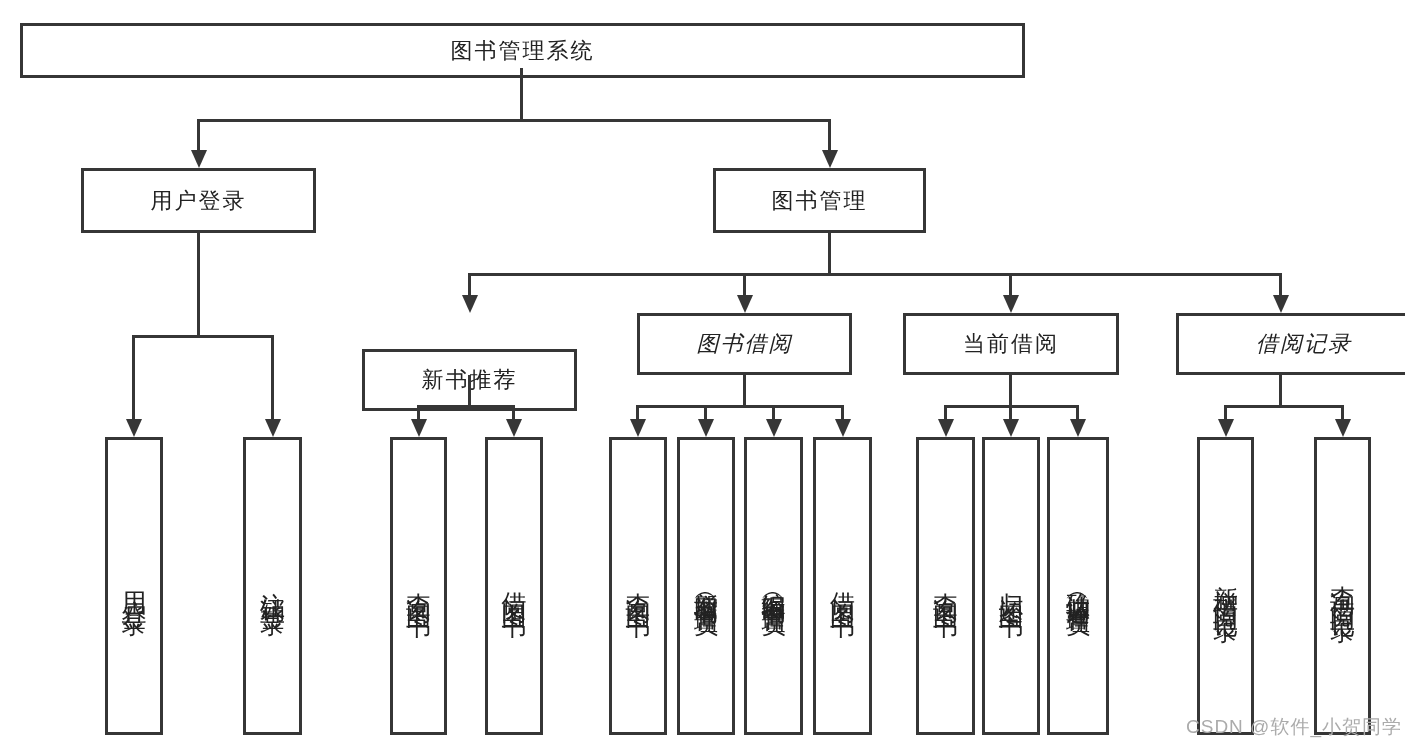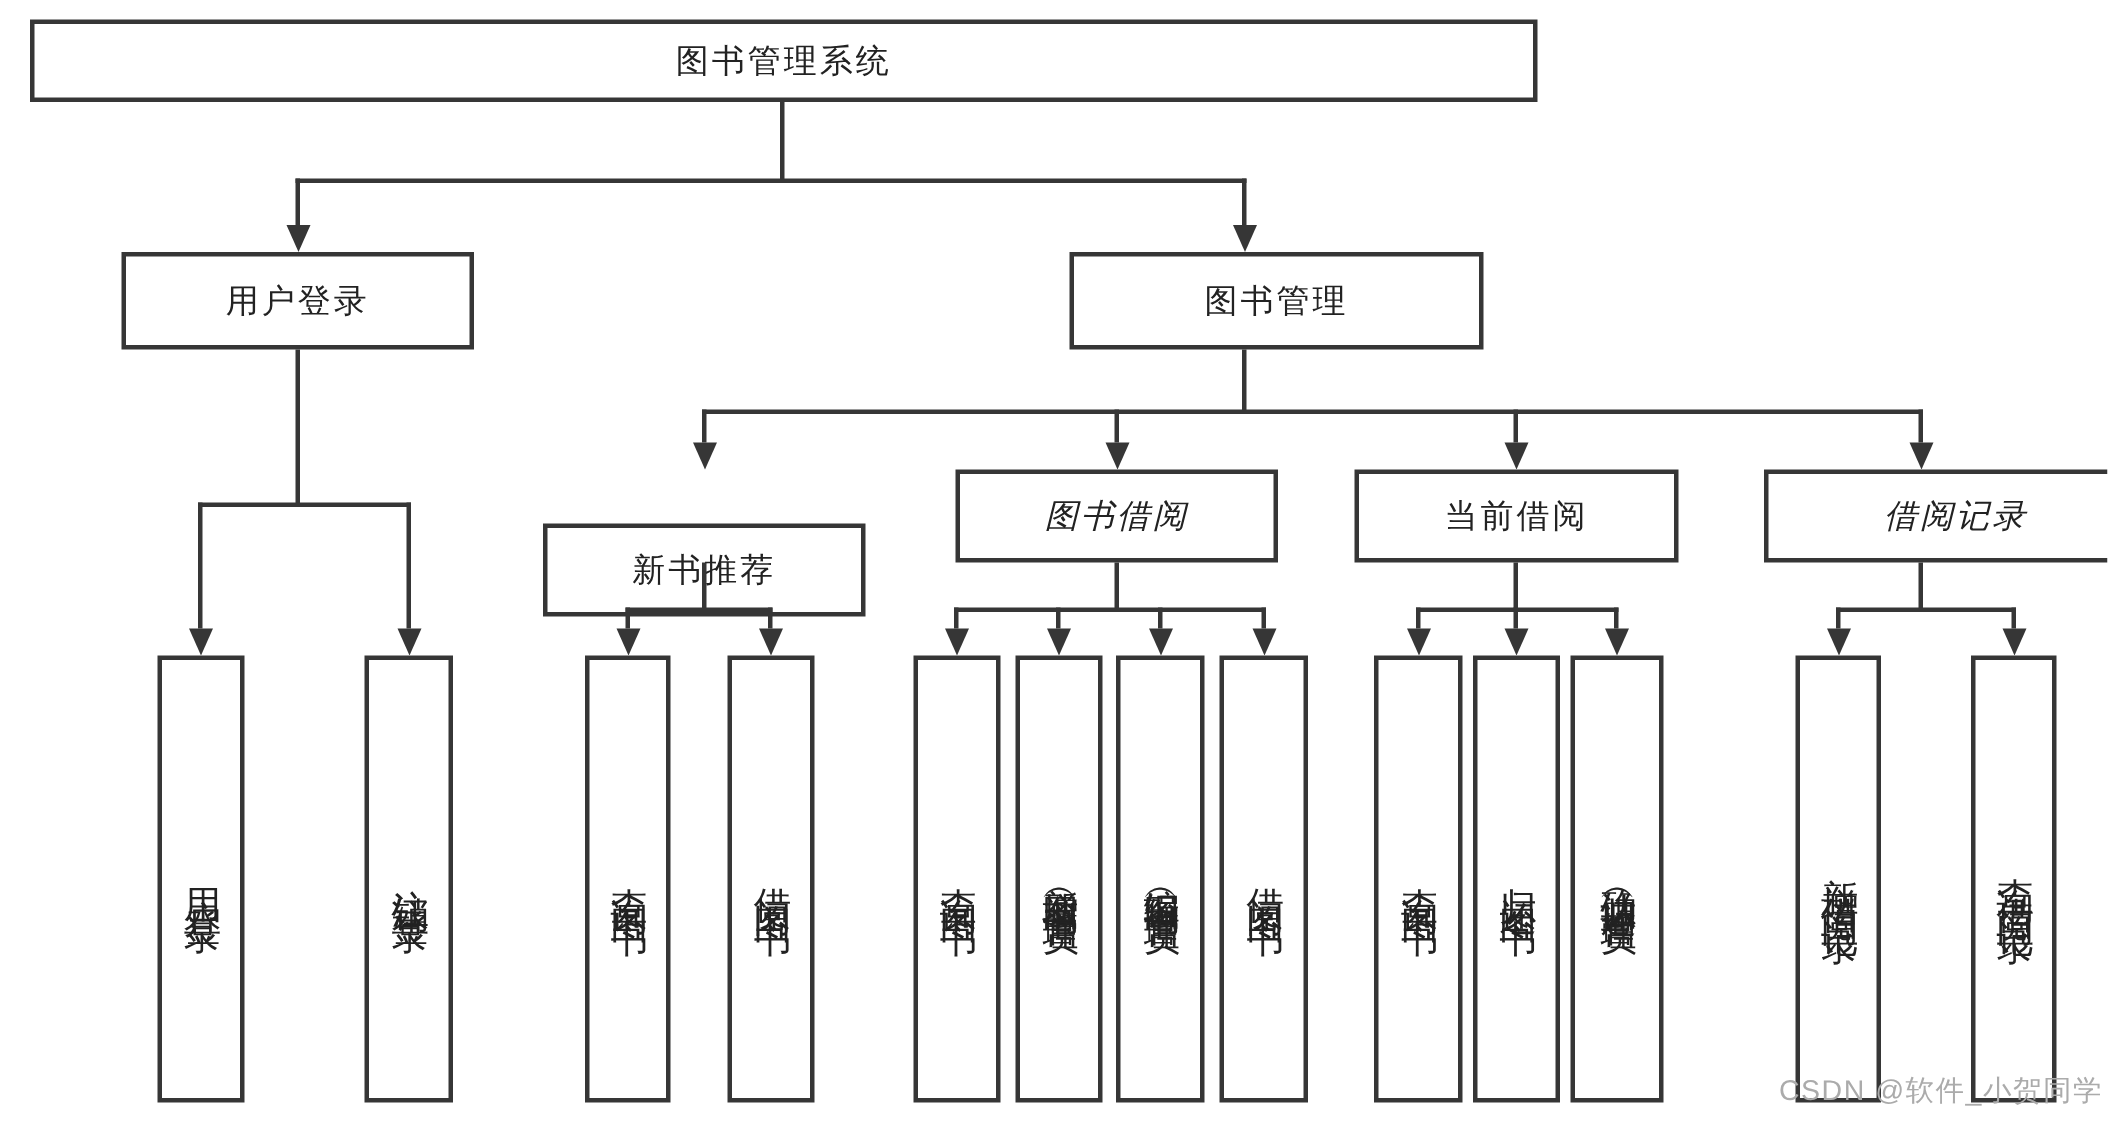--- a/index.html
+++ b/index.html
@@ -63,29 +63,29 @@
     color:#ababab;
     z-index:10;
     white-space:nowrap;
   }
 </style>
 </head>
 <body>
 
 <div class="canvas">
 
-  <div class="box hbox" style="left:20px;top:13px;width:1005px;height:55px;">图书管理系统</div>
+  <div class="box hbox" style="left:20px;top:23px;width:1005px;height:55px;">图书管理系统</div>
 
   <div class="vline" style="left:520px;top:68px;height:54px;"></div>
   <div class="hline" style="left:197px;top:119px;width:634px;"></div>
   <div class="arrow" style="left:197px;top:119px;height:31px;"></div>
   <div class="arrow" style="left:828px;top:119px;height:31px;"></div>
 
   <div class="box hbox" style="left:81px;top:168px;width:235px;height:65px;">用户登录</div>
-  <div class="box hbox" style="left:713px;top:168px;width:276px;height:65px;">图书管理</div>
+  <div class="box hbox" style="left:713px;top:168px;width:213px;height:65px;">图书管理</div>
 
   <div class="vline" style="left:197px;top:233px;height:105px;"></div>
   <div class="hline" style="left:132px;top:335px;width:142px;"></div>
   <div class="arrow" style="left:132px;top:335px;height:84px;"></div>
   <div class="arrow" style="left:271px;top:335px;height:84px;"></div>
 
   <div class="vline" style="left:828px;top:233px;height:43px;"></div>
   <div class="hline" style="left:468px;top:273px;width:814px;"></div>
   <div class="arrow" style="left:468px;top:273px;height:22px;"></div>
   <div class="arrow" style="left:743px;top:273px;height:22px;"></div>

